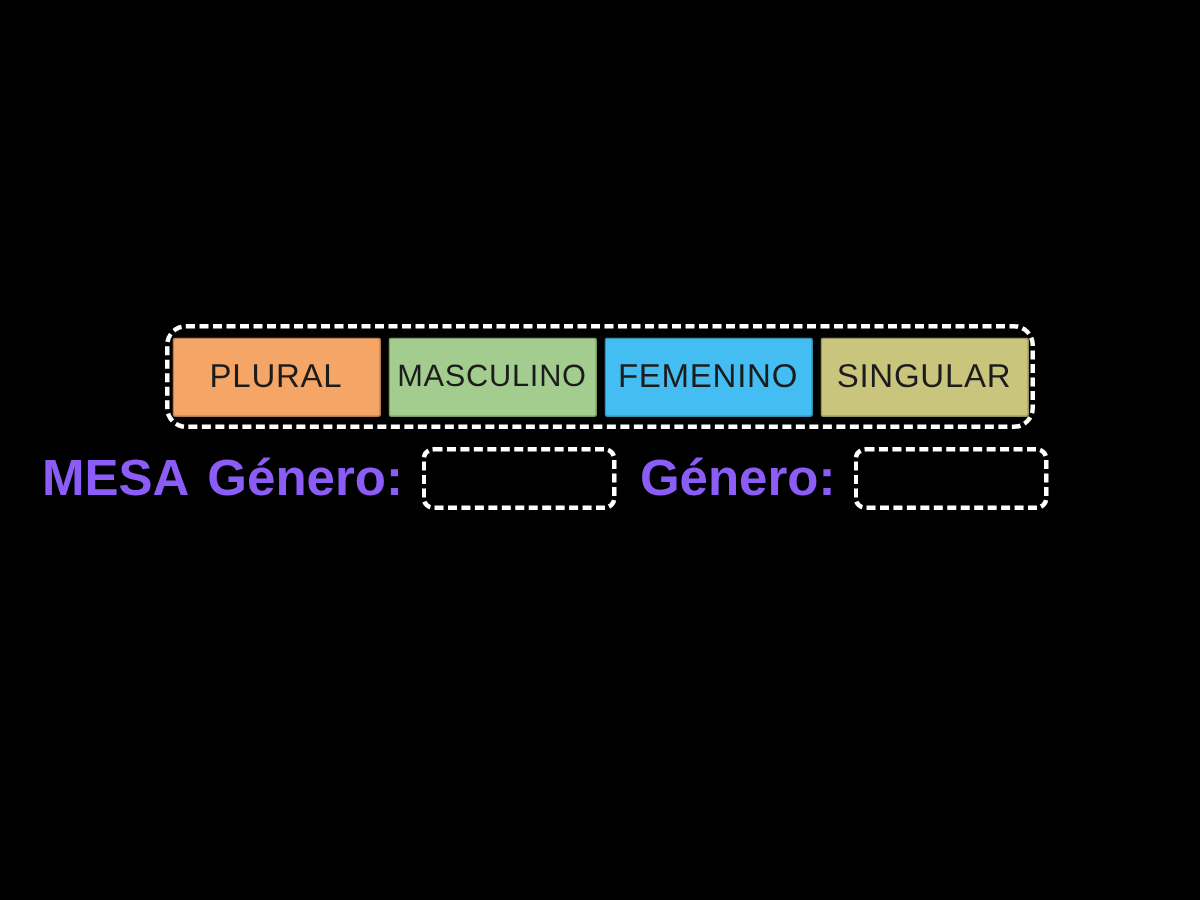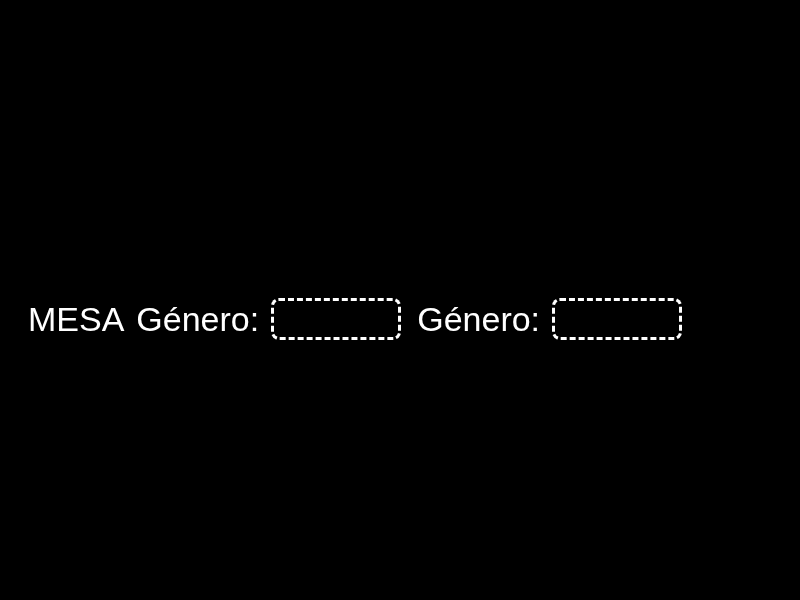--- a/index.html
+++ b/index.html
@@ -53,42 +53,56 @@
   }
   .sentence {
     position: absolute;
     left: 28px;
     top: 295px;
     right: 0;
     height: 48px;
     display: flex;
     align-items: center;
     gap: 12px;
-    color: #ffffff;
-    font-weight: normal;
+    color: #8b5cf6;
+    font-weight: bold;
     font-size: 34px;
     line-height: 48px;
     white-space: nowrap;
   }
   .blank-slot {
     width: 130px;
     height: 42px;
     box-sizing: border-box;
     border: 3px dashed #ffffff;
     border-radius: 8px;
     flex: 0 0 auto;
     margin-right: 4px;
     cursor: pointer;
   }
 </style>
 </head>
 <body>
 
 <div class="stage">
 
+  <div class="word-bank">
+    <div class="tile" style="background-color: rgb(245, 165, 101);">
+      <span class="tile-label" style="font-size: 22px;">PLURAL</span>
+    </div>
+    <div class="tile" style="background-color: rgb(163, 205, 142);">
+      <span class="tile-label" style="font-size: 20.5px;">MASCULINO</span>
+    </div>
+    <div class="tile" style="background-color: rgb(68, 189, 242);">
+      <span class="tile-label" style="font-size: 22px;">FEMENINO</span>
+    </div>
+    <div class="tile" style="background-color: rgb(201, 197, 125);">
+      <span class="tile-label" style="font-size: 22px;">SINGULAR</span>
+    </div>
+  </div>
 
   <div class="sentence">
     <span>MESA</span>
     <span>Género:</span>
     <span class="blank-slot"></span>
     <span>Género:</span>
     <span class="blank-slot"></span>
   </div>
 
 </div>

